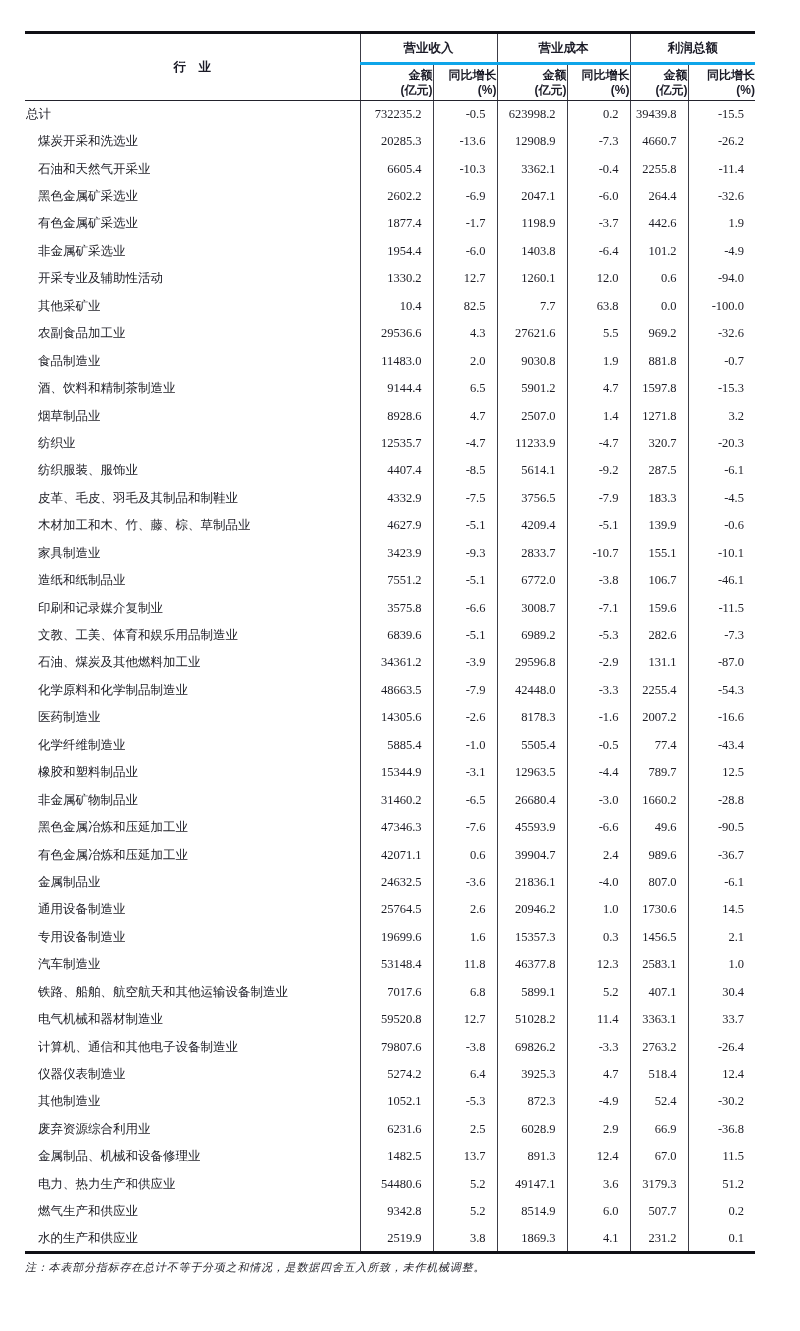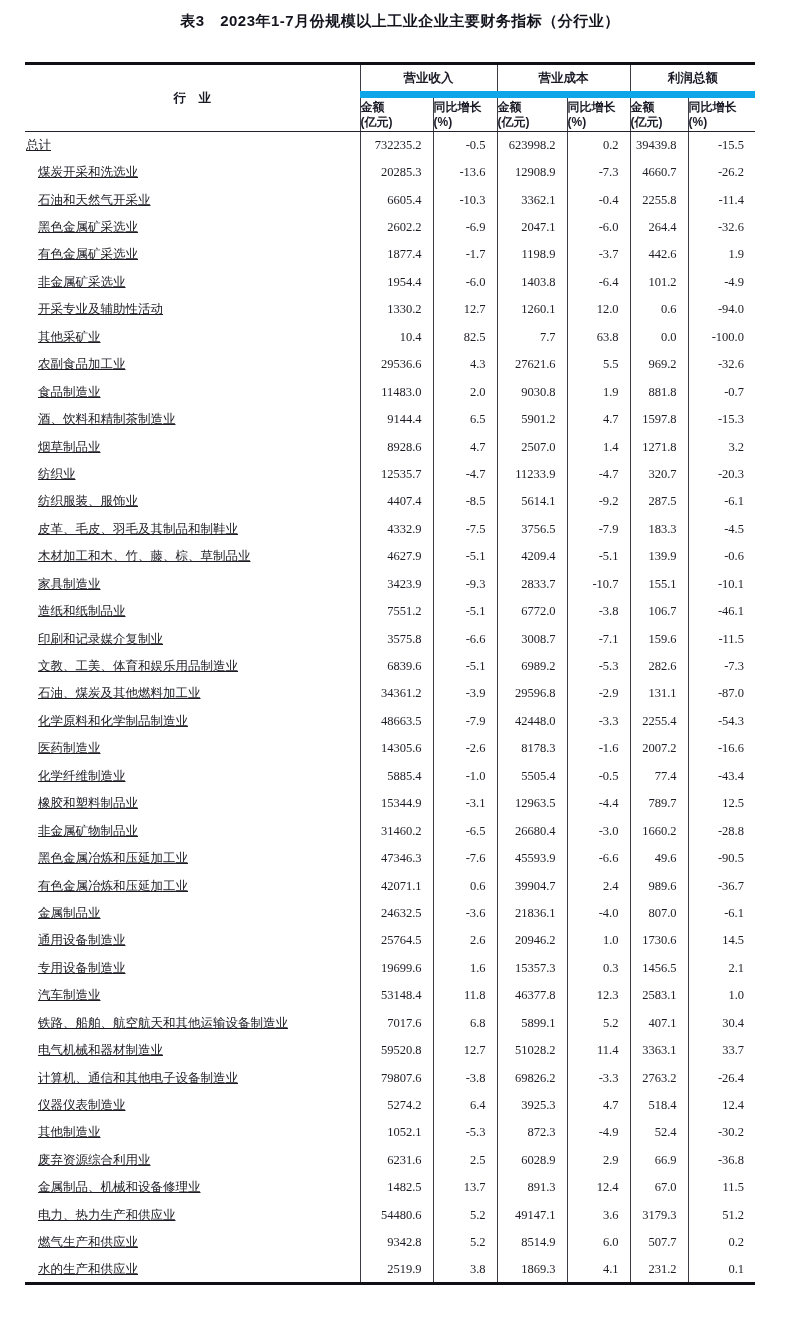--- a/index.html
+++ b/index.html
@@ -33,45 +33,44 @@
   
   .vr { border-right: 1px solid #3c3c46; }
   thead tr.grp th {
     height: 31px;
     font-family: "Liberation Sans", "DejaVu Sans", sans-serif;
     font-weight: bold;
     font-size: 12.5px;
     text-align: center;
     color: #1a1a26;
   }
-  thead th.grp-cell { border-bottom: 7px solid #0ea5e9; }
+  thead th.grp-cell { border-bottom: 3px solid #0ea5e9; }
   thead th.industry-head {
     border-bottom: 1.5px solid #22222c;
     text-align: center;
     font-family: "Liberation Sans", "DejaVu Sans", sans-serif;
     font-weight: bold;
     font-size: 12.5px;
   }
   thead tr.sub th {
     height: 37px;
     border-bottom: 1.5px solid #22222c;
     font-family: "Liberation Sans", "DejaVu Sans", sans-serif;
     font-weight: bold;
     font-size: 12px;
     line-height: 15px;
-    text-align: left;
+    text-align: right;
     color: #1a1a26;
   }
   tbody td { height: 27.45px; font-size: 12.5px; }
   tbody td.industry {
     text-align: left;
     padding-left: 1px;
     white-space: nowrap;
     overflow: hidden;
-    text-decoration: underline;
   }
   tbody td.industry.indent { padding-left: 13px; }
   tbody td.num {
     text-align: right;
     padding-right: 11px;
     font-size: 12.5px;
   }
   .footnote {
     margin: 6px 0 0 25px;
     font-family: "Liberation Serif", "DejaVu Serif", serif;
@@ -80,21 +79,20 @@
     line-height: 14px;
     color: #26262e;
     letter-spacing: 0.8px;
   }
 </style>
 </head>
 <body>
 
 <div class="page">
 
-  <div class="title">表3　2023年1-7月份规模以上工业企业主要财务指标（分行业）</div>
 
   <table class="fin">
     <colgroup>
       <col style="width:335px">
       <col style="width:73px">
       <col style="width:64px">
       <col style="width:70px">
       <col style="width:63px">
       <col style="width:58px">
       <col style="width:67px">
@@ -508,14 +506,15 @@
           <td class="num vr">2519.9</td>
           <td class="num vr">3.8</td>
           <td class="num vr">1869.3</td>
           <td class="num vr">4.1</td>
           <td class="num vr">231.2</td>
           <td class="num">0.1</td>
         </tr>
       </tbody>
   </table>
 
+  <div class="footnote">注：本表部分指标存在总计不等于分项之和情况，是数据四舍五入所致，未作机械调整。</div>
 
 </div>
 
 </body></html>

